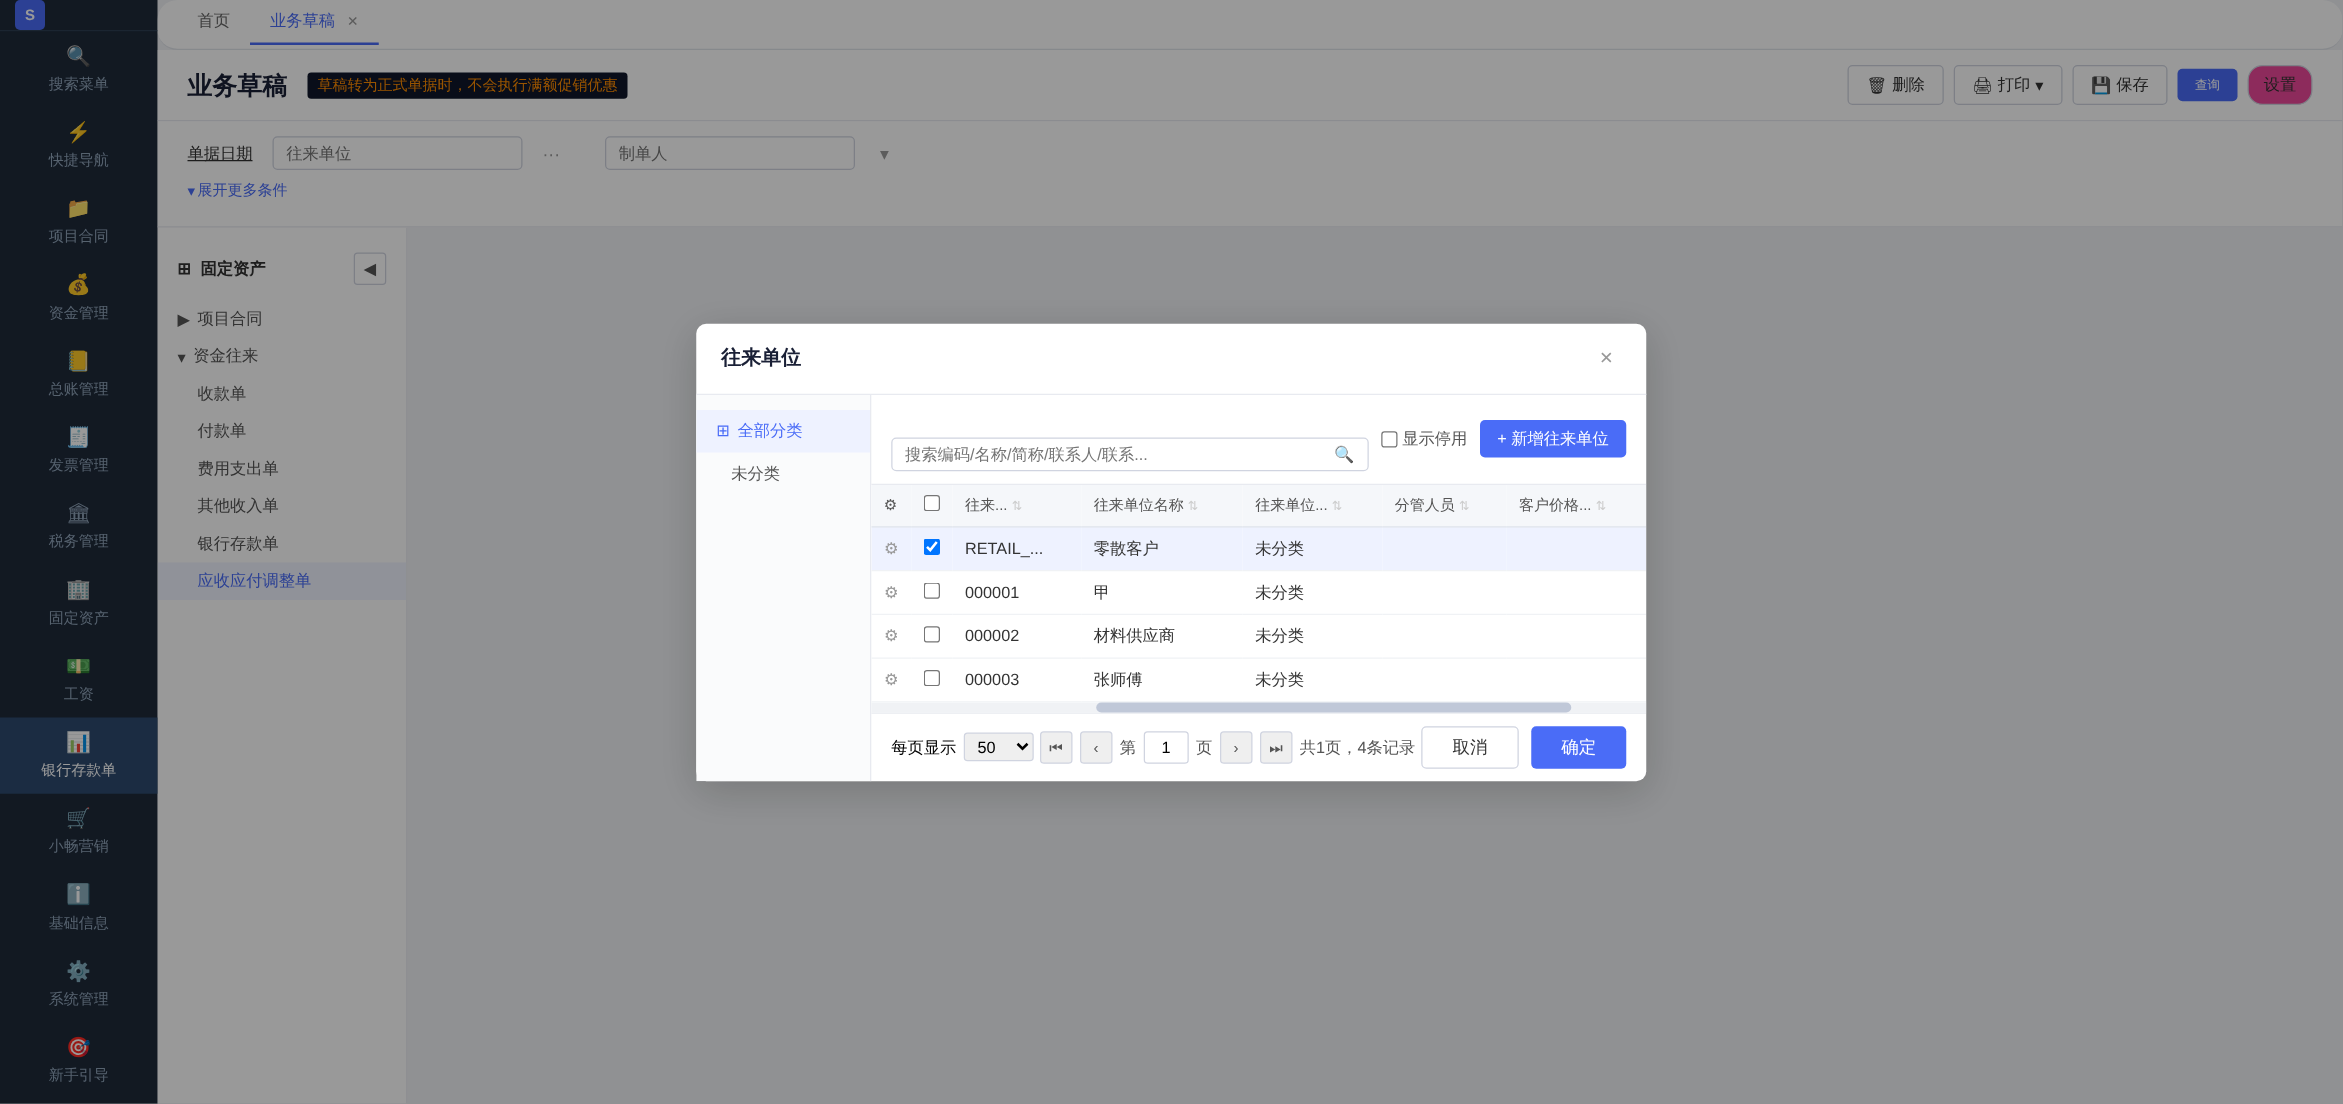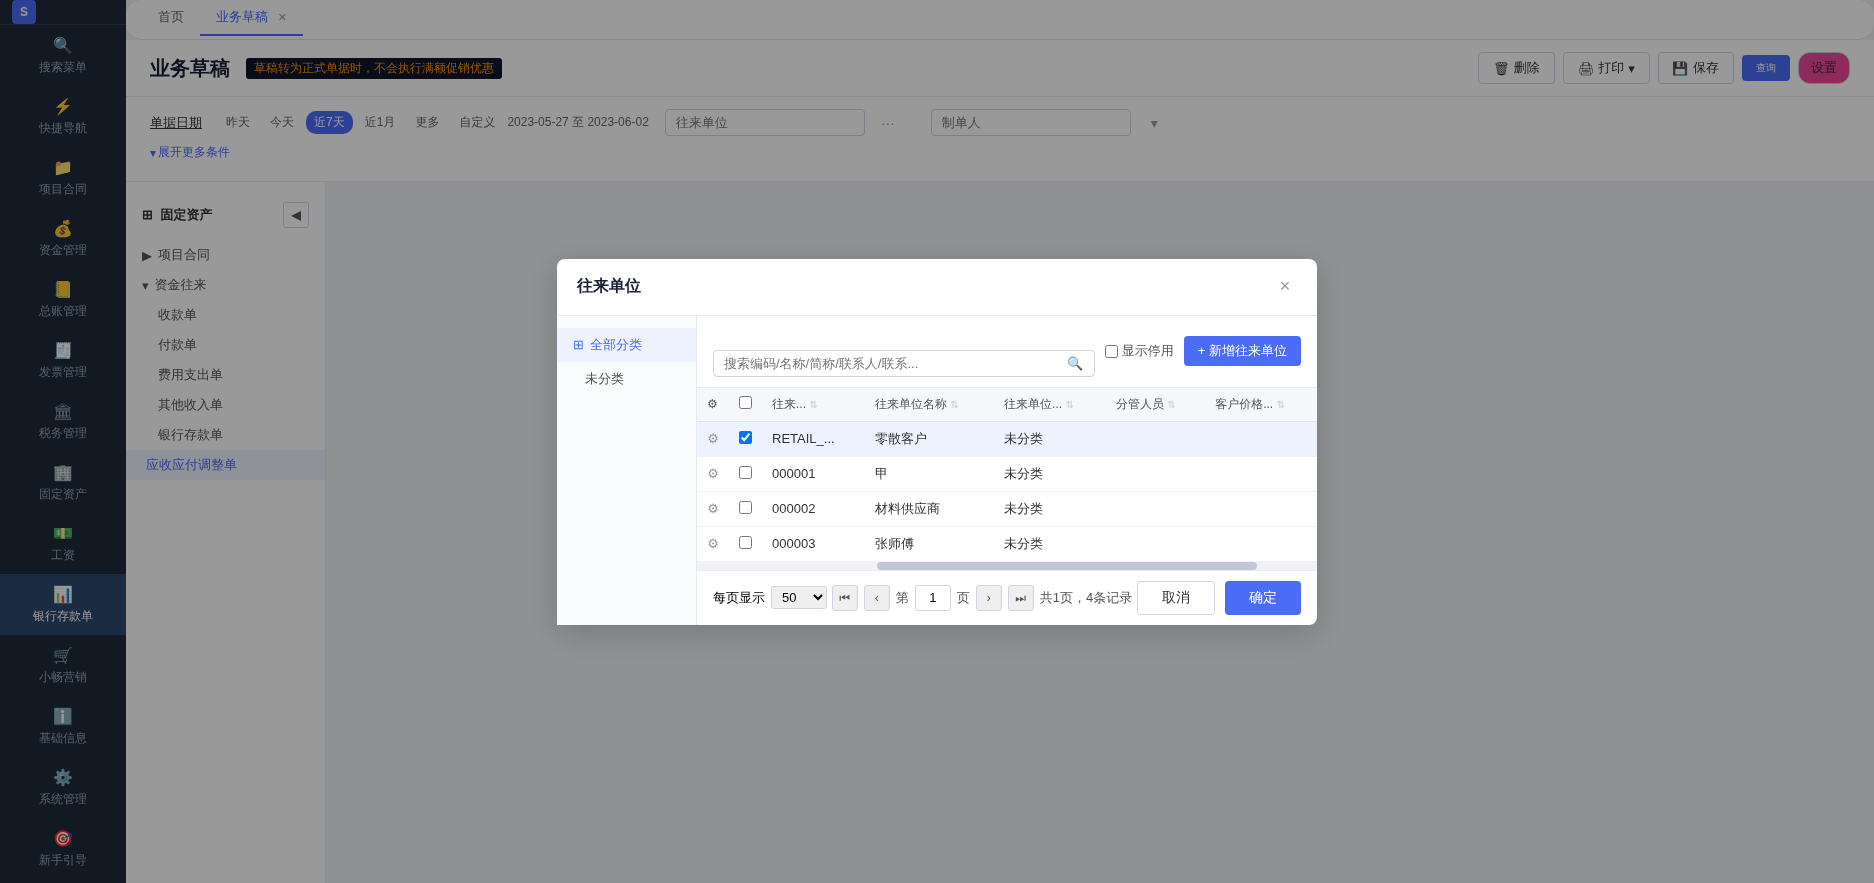--- a/index.html
+++ b/index.html
@@ -496,29 +496,20 @@
         <span>保存</span>
       </button>
       <button class="btn-primary">查询</button>
       <button class="btn-settings">设置</button>
     </div>
   </div>
 
   <div class="filter-area">
     <div class="filter-row">
       <span class="filter-label">单据日期</span>
-      <div class="filter-date-group">
-        <span class="filter-date-btn">昨天</span>
-        <span class="filter-date-btn">今天</span>
-        <span class="filter-date-btn active">近7天</span>
-        <span class="filter-date-btn">近1月</span>
-        <span class="filter-date-btn">更多</span>
-        <span class="filter-date-btn">自定义</span>
-        <span class="filter-date-range">2023-05-27 至 2023-06-02</span>
-      </div>
       <input class="filter-input" placeholder="往来单位" style="">
       <span style="color:#999;font-size:14px;">···</span>
       <input class="filter-input" style="margin-left: 20px;" placeholder="制单人">
       <span style="color:#999;font-size:14px;margin-left:4px;">▾</span>
     </div>
     <div class="filter-row">
       <div class="filter-expand">
         <span>▾</span>
         <span>展开更多条件</span>
       </div>
@@ -552,21 +543,21 @@
         </div>
         <div class="tree-item" style="padding-left:32px;">
           <span>费用支出单</span>
         </div>
         <div class="tree-item" style="padding-left:32px;">
           <span>其他收入单</span>
         </div>
         <div class="tree-item" style="padding-left:32px;">
           <span>银行存款单</span>
         </div>
-        <div class="tree-item active" style="padding-left:20px;">
+        <div class="tree-item active" style="padding-left:32px;">
           <span>应收应付调整单</span>
         </div>
       </div>
     </div>
 
     <div class="right-content">
       <div class="empty-state">
         <span>未找到任何业务草稿</span>
       </div>
     </div>

